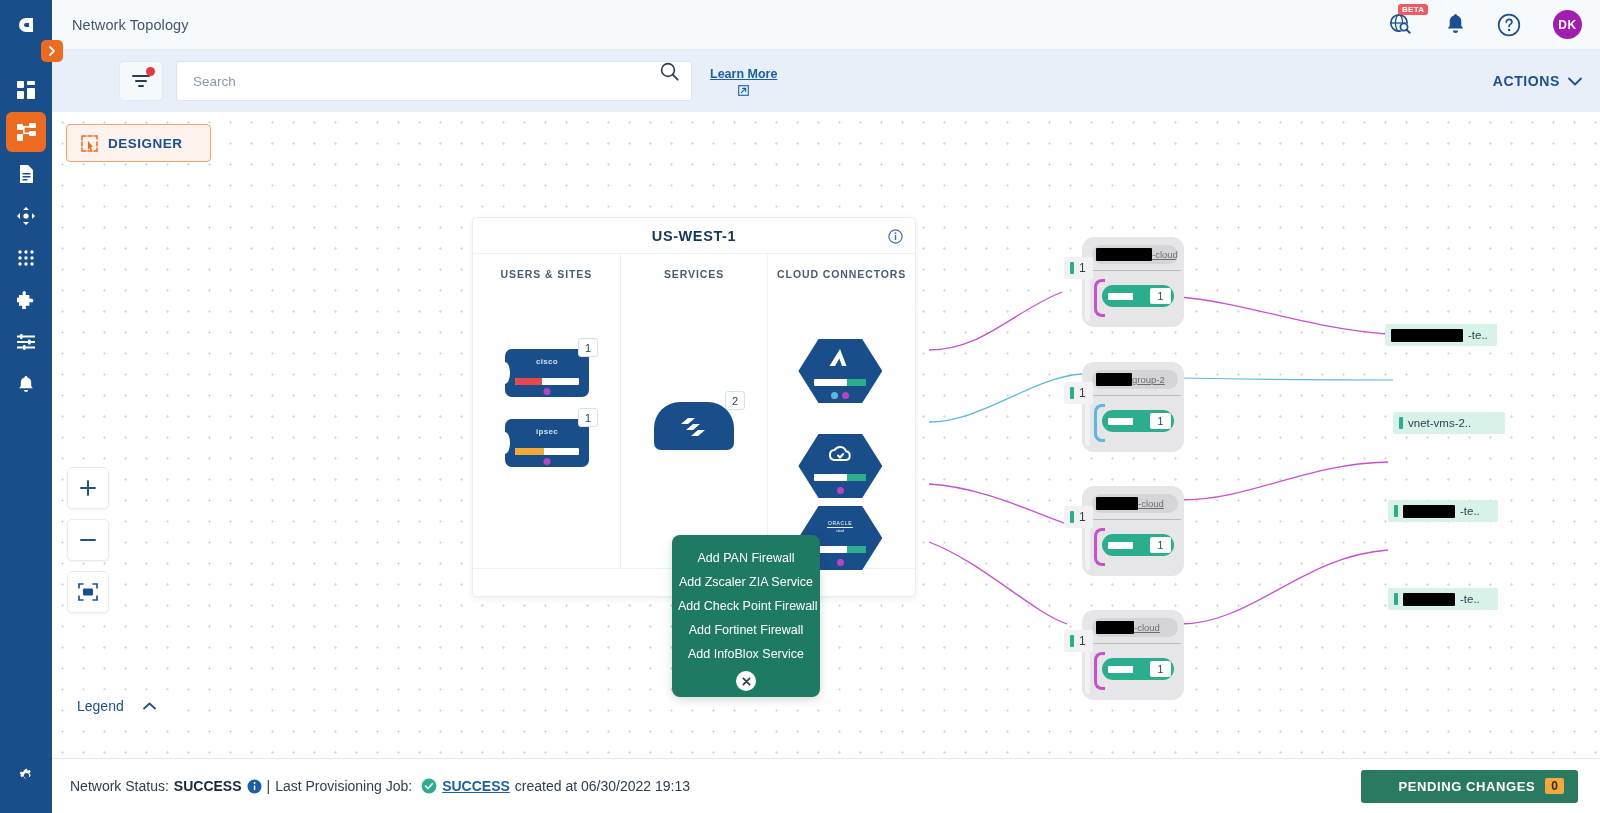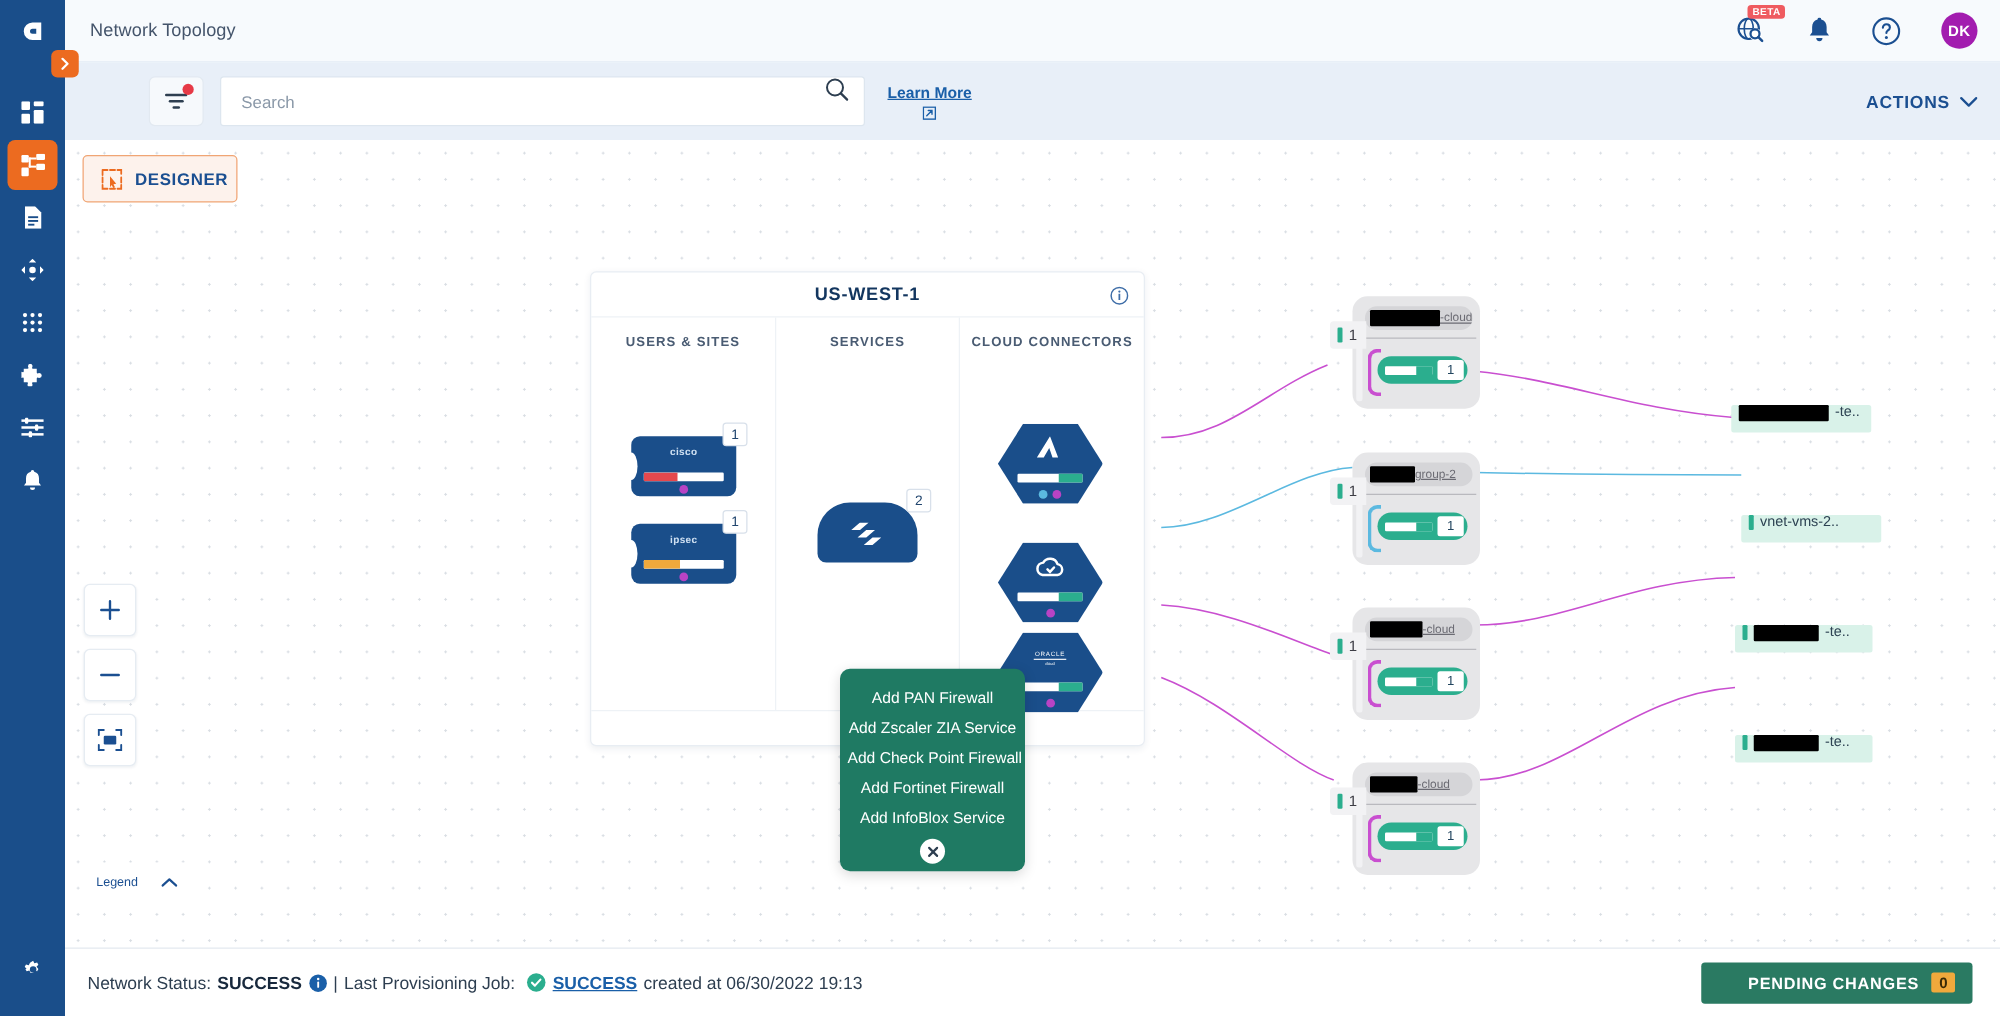--- a/index.html
+++ b/index.html
@@ -95,37 +95,37 @@
 
   
   .canvas {
     flex: 1 1 auto; position: relative; overflow: hidden;
     background-color: #ffffff;
     background-image: radial-gradient(circle, #d8dde3 1px, transparent 1.1px);
     background-size: 21px 21px;
   }
 
   .designer-chip {
-    position: absolute; left: 14px; top: 12px; width: 124px; height: 38px;
+    position: absolute; left: 14px; top: 12px; width: 145px; height: 38px;
     background: #fdf2ec; border: 1px solid #f0a574; border-radius: 4px;
     display: flex; align-items: center; gap: 10px; padding: 0 14px; cursor: pointer;
   }
   .designer-label { font-size: 13.5px; font-weight: bold; color: #1b4f91; letter-spacing: .5px; }
 
   
   .zoom-ctrls { position: absolute; left: 15px; top: 355px; display: flex; flex-direction: column; gap: 10px; }
   .zbtn {
     width: 42px; height: 42px; background: #fff; border: 1px solid #e6ecf2; border-radius: 5px;
     display: flex; align-items: center; justify-content: center; cursor: pointer;
     box-shadow: 0 1px 2px rgba(20,50,90,.06);
   }
   .legend-btn {
     position: absolute; left: 15px; top: 578px; height: 32px; display: flex; align-items: center;
     gap: 19px; background: #fff; border-radius: 4px; padding: 0 14px 0 10px; cursor: pointer;
-    font-size: 10px; color: #1b4f91;
+    font-size: 14px; color: #1b4f91;
   }
 
   
   .region-card {
     position: absolute; left: 420px; top: 105px; width: 444px; height: 380px;
     background: #fff; border: 1px solid #e8edf3; border-radius: 5px;
     box-shadow: 0 2px 6px rgba(20,50,90,.08); display: flex; flex-direction: column;
   }
   .region-head {
     height: 36px; display: flex; align-items: center; justify-content: center;
@@ -263,21 +263,21 @@
   .cgroup-count {
     position: absolute; left: 0; top: 20px; height: 22px; background: #f2f2f4;
     border-radius: 3px 0 0 3px; display: flex; align-items: center; gap: 5px; padding: 0 7px 0 6px;
   }
   .cgroup-count .tick { width: 4px; height: 12px; background: #2bae8e; border-radius: 1px; }
   .cgroup-count .num { font-size: 12px; color: #3d3d45; }
 
   
   .endpoint {
     position: absolute; height: 22px; background: #d9f2e9; border-radius: 2px;
-    display: flex; align-items: flex-start; gap: 5px; padding: 0 8px 0 6px;
+    display: flex; align-items: center; gap: 5px; padding: 0 8px 0 6px;
     font-size: 11.5px; color: #2c4252; white-space: nowrap; cursor: pointer;
   }
   .endpoint .tick { width: 4px; height: 12px; background: #2bae8e; border-radius: 1px; }
 
   
   .footer {
     height: 55px; background: #fff; border-top: 1px solid #e4e9ef; display: flex;
     align-items: center; padding: 0 22px 0 18px; flex: 0 0 55px; position: relative; z-index: 25;
   }
   .footer-text { font-size: 14px; color: #2d3e50; display: flex; align-items: center; gap: 5px; }

